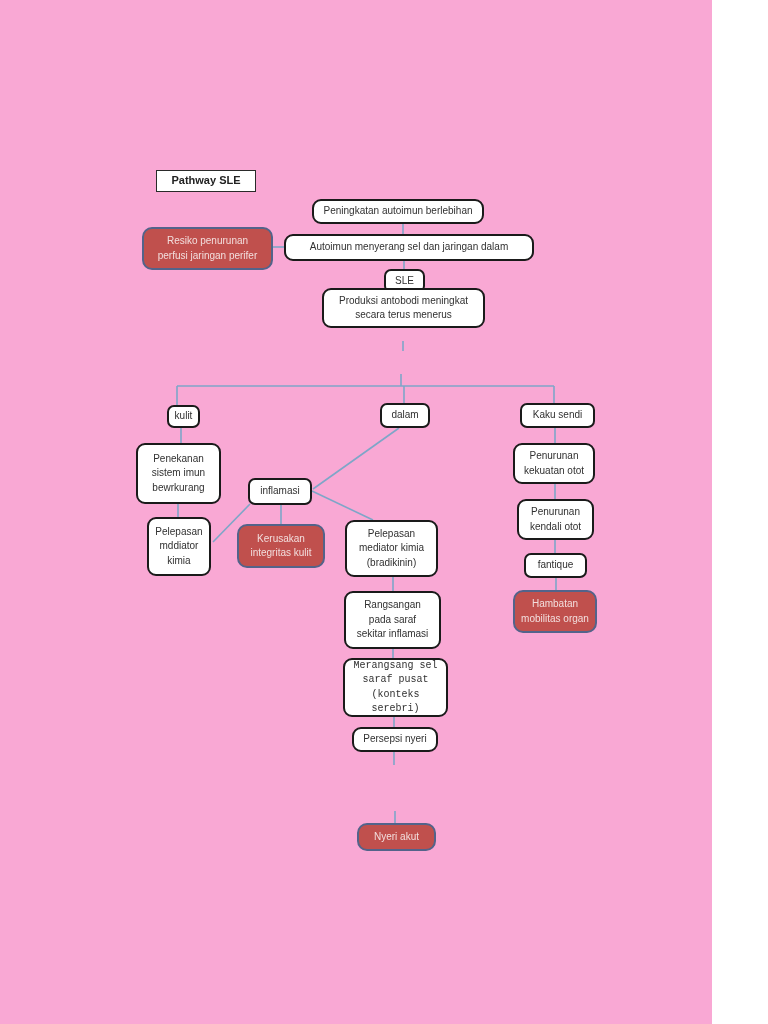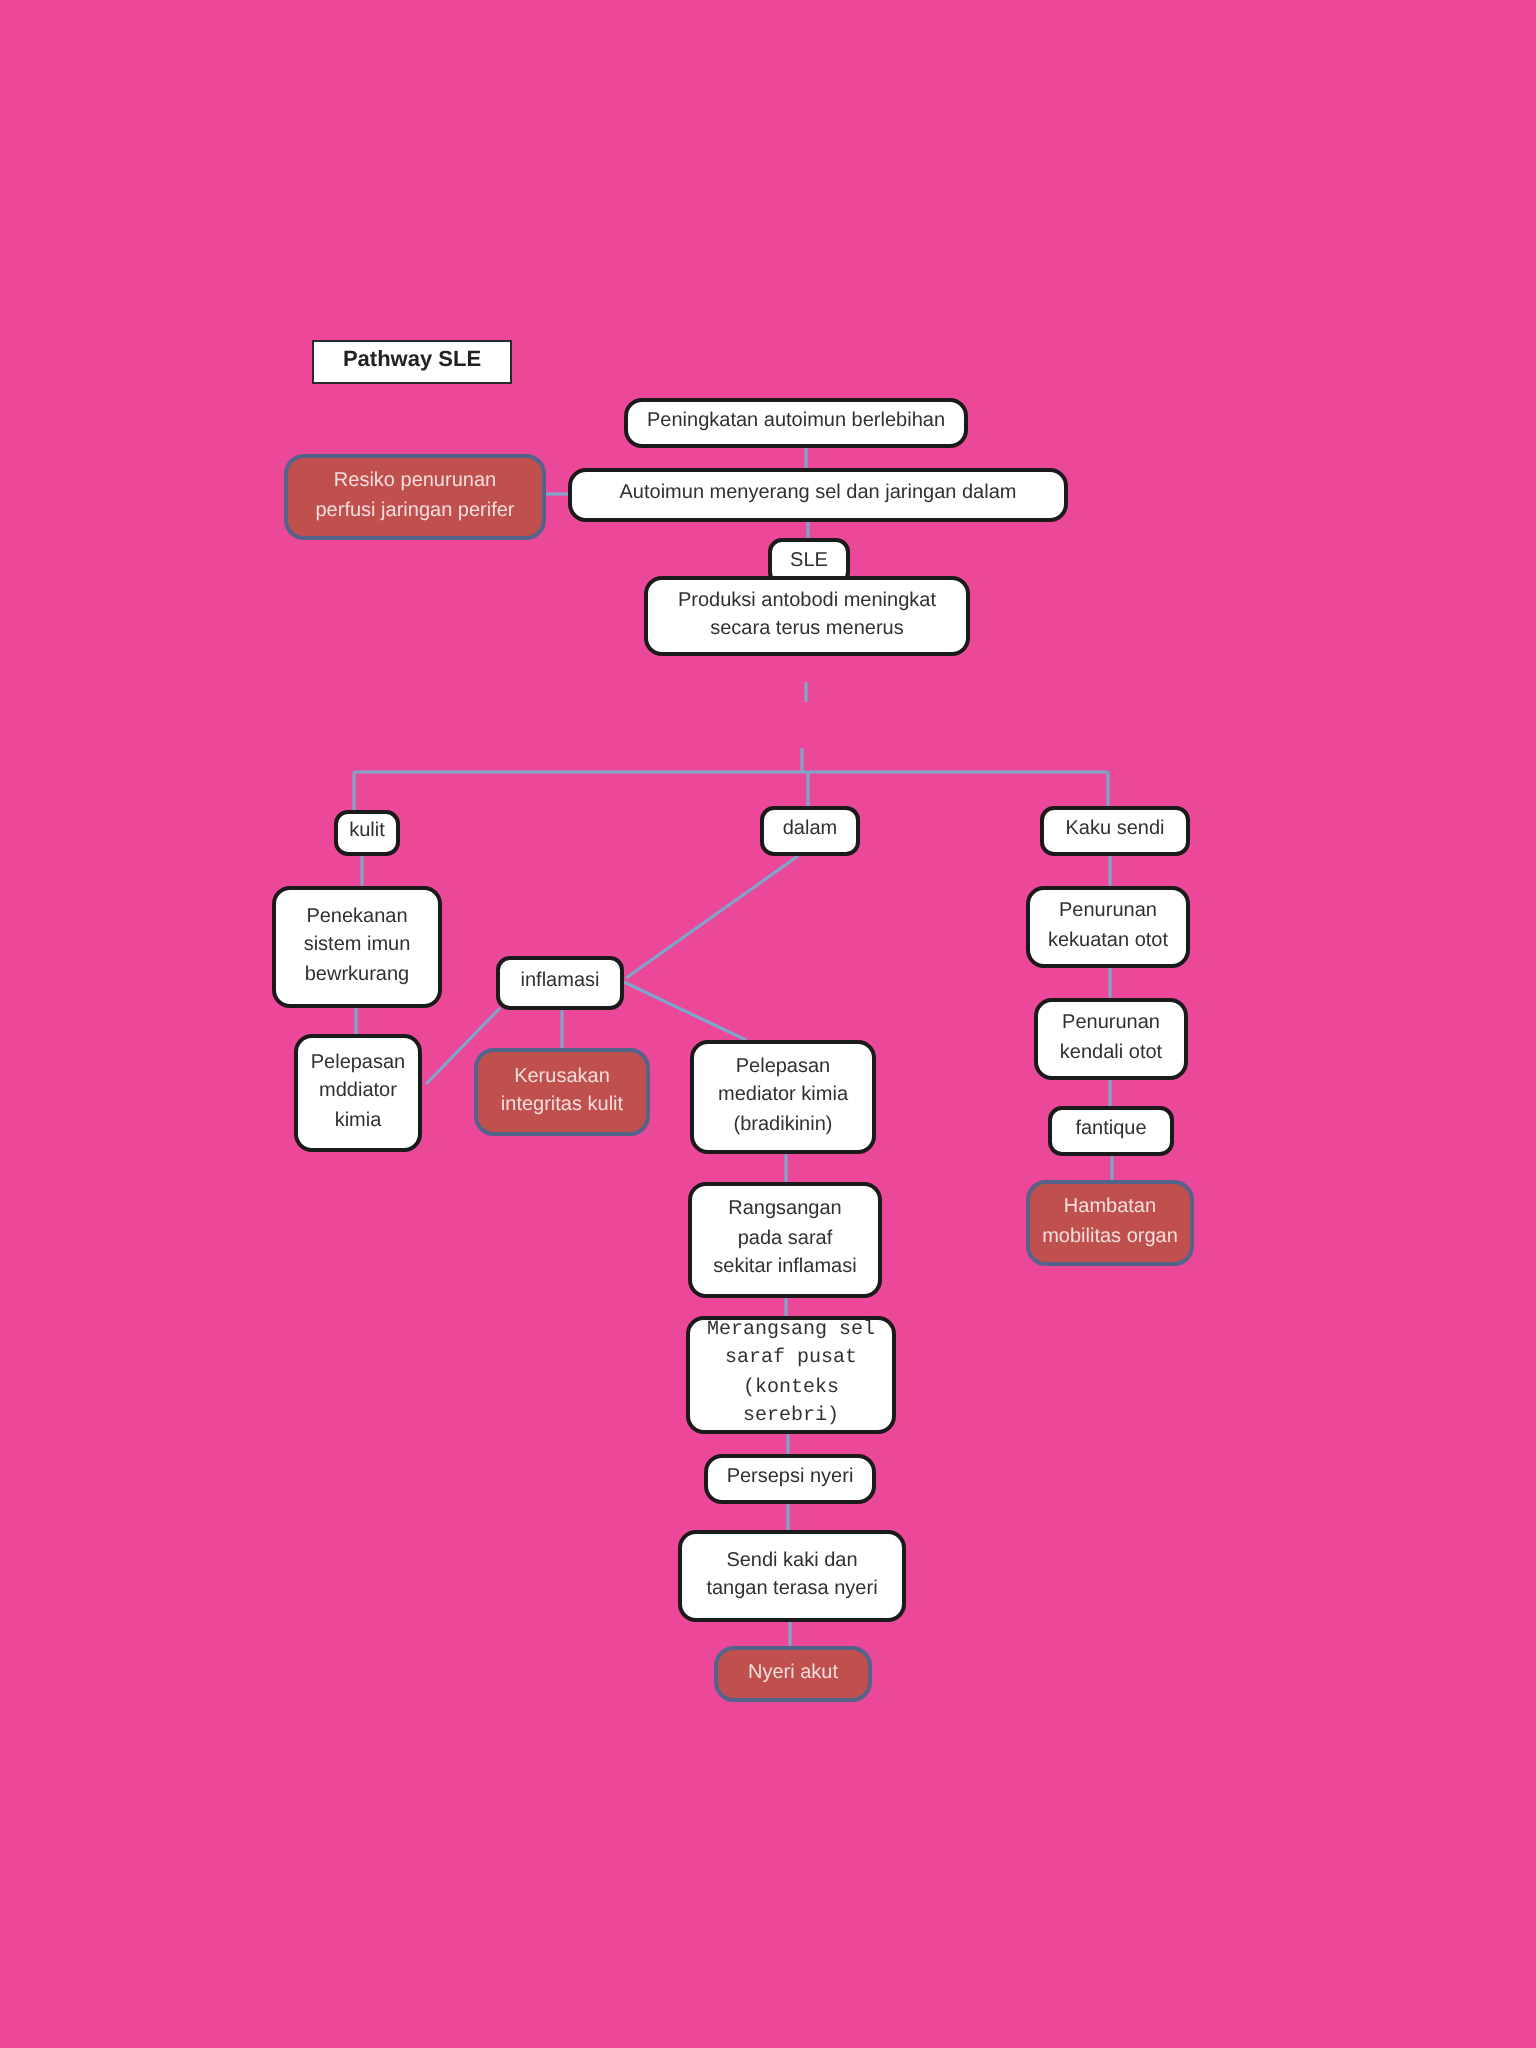--- a/index.html
+++ b/index.html
@@ -2,23 +2,23 @@
 <html style="--box-border: #1a1a1a; --red-fill: #c0504d; --red-border: #53638a; --red-text: #f2dedd; --connector-color: #7ea6c8; --text-color: #303030;"><head>
 <meta charset="utf-8">
 <style>
   html, body {
     margin: 0;
     padding: 0;
     background: #ffffff;
   }
   #page {
     position: relative;
-    width: 768px;
+    width: 712px;
     height: 1024px;
-    background: #ec4899;
+    background: #f9a8d4;
     font-family: "Liberation Sans", sans-serif;
     overflow: hidden;
   }
   #connector-layer {
     position: absolute;
     left: 0; top: 0;
     width: 768px;
     height: 1024px;
     pointer-events: none;
   }
@@ -142,18 +142,16 @@
   <div class="node" style="left:344px; top:591px; width:97px; height:58px;">Rangsangan
 pada saraf
 sekitar inflamasi</div>
 
   <div class="node" style="left:343px; top:658px; width:105px; height:59px;font-family:Liberation Mono, monospace;">Merangsang sel
 saraf pusat
 (konteks serebri)</div>
 
   <div class="node" style="left:352px; top:727px; width:86px; height:25px;">Persepsi nyeri</div>
 
-  <div class="node" style="left:339px; top:765px; width:114px; height:46px;">Sendi kaki dan
-tangan terasa nyeri</div>
 
   <div class="node red" style="left:357px; top:823px; width:79px; height:28px;">Nyeri akut</div>
 
 </div>
 
 </body></html>

